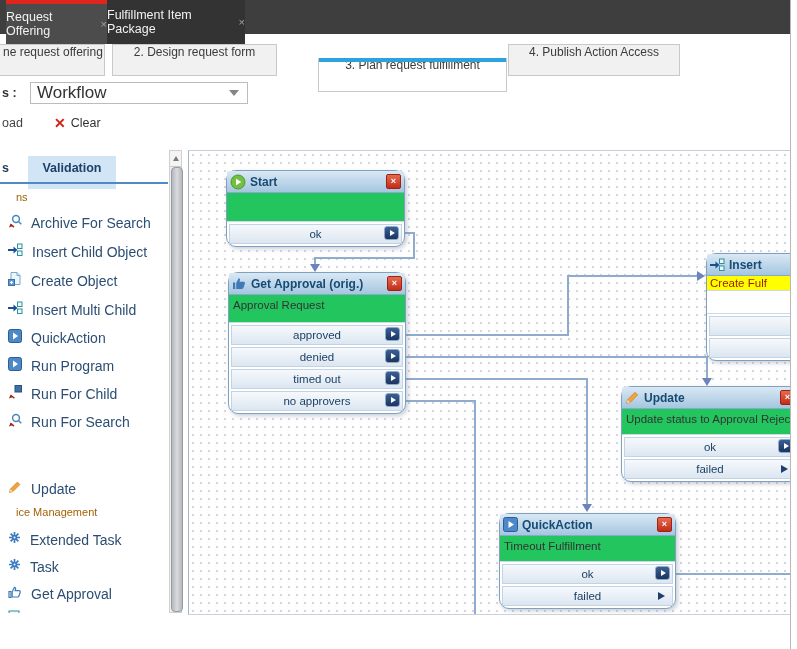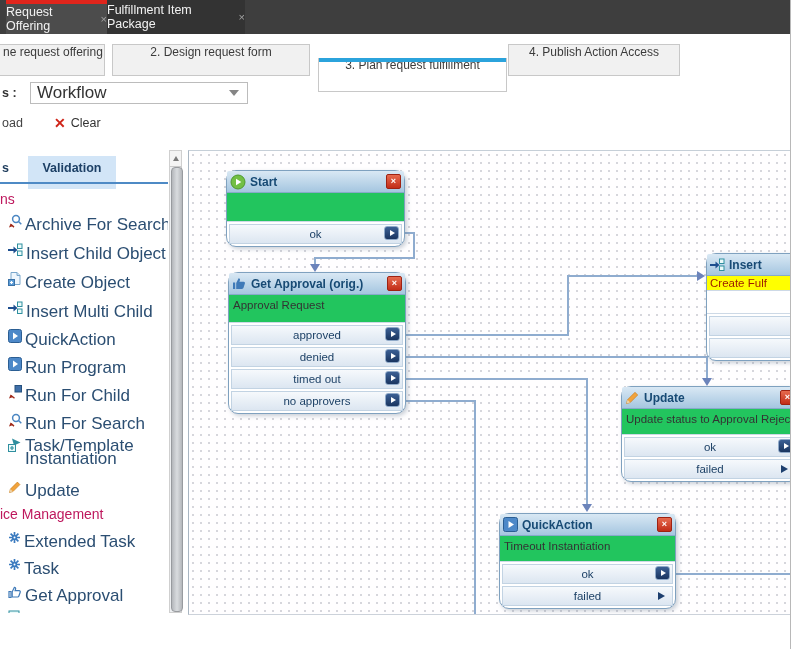--- a/index.html
+++ b/index.html
@@ -1,30 +1,30 @@
 <!DOCTYPE html>
 <html><head>
 <meta charset="utf-8">
 <style>
   html,body{margin:0;padding:0;background:#fff;}
   #app{position:relative;width:797px;height:649px;overflow:hidden;
        font-family:"Liberation Sans",sans-serif;background:#fff;}
   
   .ws-bar{position:absolute;left:0;top:2;width:790px;height:34px;background:#3e3e3e;}
-  .ws-tab{position:absolute;top:0;height:34px;display:flex;align-items:center;justify-content:center;
+  .ws-tab{position:absolute;top:0;height:44px;display:flex;align-items:center;justify-content:center;
           gap:7px;color:#f2f2f2;font-size:12.5px;box-sizing:border-box;}
   .ws-tab .x{color:#a2a2a2;font-size:11px;}
   #ws-tab-1{left:6px;width:101px;background:#4c4c4c;border-top:4px solid #e0251c;}
   #ws-tab-2{left:107px;width:138px;background:#333;}
   
   .wz-tab{position:absolute;top:44px;height:32px;background:#f1f1f1;border:1px solid #c8c8c8;
           box-sizing:border-box;color:#3b3b3b;font-size:12px;display:flex;
           justify-content:center;white-space:nowrap;overflow:hidden;}
   #wz-1{left:0;width:105px;justify-content:flex-start;padding-left:3px;border-left:none;}
-  #wz-2{left:112px;width:198px;}
+  #wz-2{left:112px;width:165px;}
   #wz-3{left:318px;width:189px;background:#fff;border-top:none;height:34px;margin-top:14px;}
   #wz-3 .blue-top{position:absolute;left:0;top:0;width:100%;height:4px;background:#2ba3dc;}
   #wz-4{left:508px;width:172px;}
   
   .sel-label{position:absolute;left:2px;top:86px;font-size:12.5px;font-weight:bold;color:#333;}
   .dropdown{position:absolute;left:30px;top:82px;width:218px;height:22px;background:#fff;
             border:1px solid #bcbcbc;box-sizing:border-box;display:flex;align-items:center;}
   .dropdown .val{font-size:17px;color:#333;padding-left:6px;flex:1;}
   .dd-arrow{width:0;height:0;border-left:5px solid transparent;border-right:5px solid transparent;
             border-top:6px solid #858585;margin-right:8px;}
@@ -32,23 +32,23 @@
   .tb-load{position:absolute;left:2px;top:116px;font-size:12.5px;color:#444;}
   .tb-clear{position:absolute;left:54px;top:115px;font-size:12.5px;color:#333;display:flex;align-items:center;gap:5px;}
   .tb-clear .x{color:#cf2418;font-weight:bold;font-size:14px;}
   
   #sidebar{position:absolute;left:0;top:150px;width:168px;height:463px;overflow:hidden;background:#fff;}
   .sb-tab-frag{position:absolute;left:2px;top:6px;height:24px;line-height:24px;
                font-weight:bold;color:#1e3c5c;font-size:12.5px;}
   .sb-tab-val{position:absolute;left:28px;top:6px;width:88px;height:33px;line-height:24px;text-align:center;
               background:#d2e5f7;font-weight:bold;color:#1d4066;font-size:12.5px;}
   .sb-underline{position:absolute;left:0;top:32px;width:168px;height:2px;background:#4e8ac5;}
-  .sb-header{position:absolute;left:0;font-size:14px;color:#be185d;white-space:nowrap;}
-  .sb-item{position:absolute;left:8px;display:flex;align-items:flex-start;gap:3px;
-           font-size:17px;color:#2b4e72;white-space:nowrap;}
+  .sb-header{position:absolute;left:16px;font-size:11px;color:#a16207;white-space:nowrap;}
+  .sb-item{position:absolute;left:8px;display:flex;align-items:flex-start;gap:9px;
+           font-size:14px;color:#2b4e72;white-space:nowrap;}
   .sb-item .lbl{padding-top:0.5px;}
   .sb-item svg{flex:0 0 auto;margin-top:0px;}
   .two-line .lbl{white-space:normal;width:120px;line-height:13px;}
   
   #sb-scroll{position:absolute;left:169px;top:150px;width:13px;height:463px;background:#eef0f2;
              border:1px solid #cfcfcf;box-sizing:border-box;}
   .sc-up{position:absolute;left:0;top:0;width:100%;height:15px;background:#f4f4f4;border-bottom:1px solid #c9c9c9;}
   .sc-up:after{content:"";position:absolute;left:2.5px;top:5px;width:0;height:0;
                border-left:3.5px solid transparent;border-right:3.5px solid transparent;
                border-bottom:5px solid #7a7a7a;}
@@ -209,28 +209,20 @@
     </div>
     <div class="sb-item" style="top:263px;">
       <svg width="14" height="14">
           <circle cx="8" cy="5" r="3.4" fill="none" stroke="#4a86c2" stroke-width="1.5"></circle>
           <path d="M10.5 7.5l2.8 2.8" stroke="#4a86c2" stroke-width="1.5"></path>
           <path d="M1 13.5l4.2-1.4-2.6-2.7z" fill="#a02a1a"></path>
           <path d="M3 10.5l3 2.6" stroke="#a02a1a" stroke-width="1.4"></path>
         </svg>
       <span class="lbl">Run For Search</span>
     </div>
-    <div class="sb-item two-line" style="top:288px;">
-      <svg width="14" height="14">
-          <path d="M4 0.5l8.5 4-6.5 3z" fill="#2f8f9f"></path>
-          <rect x="0.5" y="6.5" width="7" height="7" fill="#eafafa" stroke="#2f8f9f"></rect>
-          <path d="M4 8v4M2 10h4" stroke="#2f8f9f" stroke-width="1.2"></path>
-        </svg>
-      <span class="lbl">Task/Template Instantiation</span>
-    </div>
     <div class="sb-item" style="top:330px;">
       <svg width="14" height="14">
           <path d="M1.5 12.5l.9-3.4 7-7 2.5 2.5-7 7z" fill="#f2a33c" stroke="#c97f1f" stroke-width="0.7"></path>
           <path d="M1.5 12.5l.9-3.4 2.5 2.5z" fill="#ecd2a8"></path>
         </svg>
       <span class="lbl">Update</span>
     </div>
 
     <div class="sb-header" style="top:356px;">ice Management</div>
 
@@ -386,21 +378,21 @@
 
     <div class="block" id="blk-qa">
       <div class="bk-head">
         <svg width="15" height="15">
             <rect x="0.5" y="0.5" width="14" height="14" rx="2" fill="#4d88c8" stroke="#2b5e93"></rect>
             <path d="M5.5 4v7l5.5-3.5z" fill="#fff"></path>
           </svg>
         <span class="bk-title">QuickAction</span>
         <span class="bk-close">×</span>
       </div>
-      <div class="bk-body">Timeout Instantiation</div>
+      <div class="bk-body">Timeout Fulfillment</div>
       <div class="out-row">
         <span class="out-lbl">ok</span>
         <span class="play-btn"></span>
       </div>
       <div class="out-row">
         <span class="out-lbl">failed</span>
         <span class="plain-arrow"></span>
       </div>
     </div>
 

